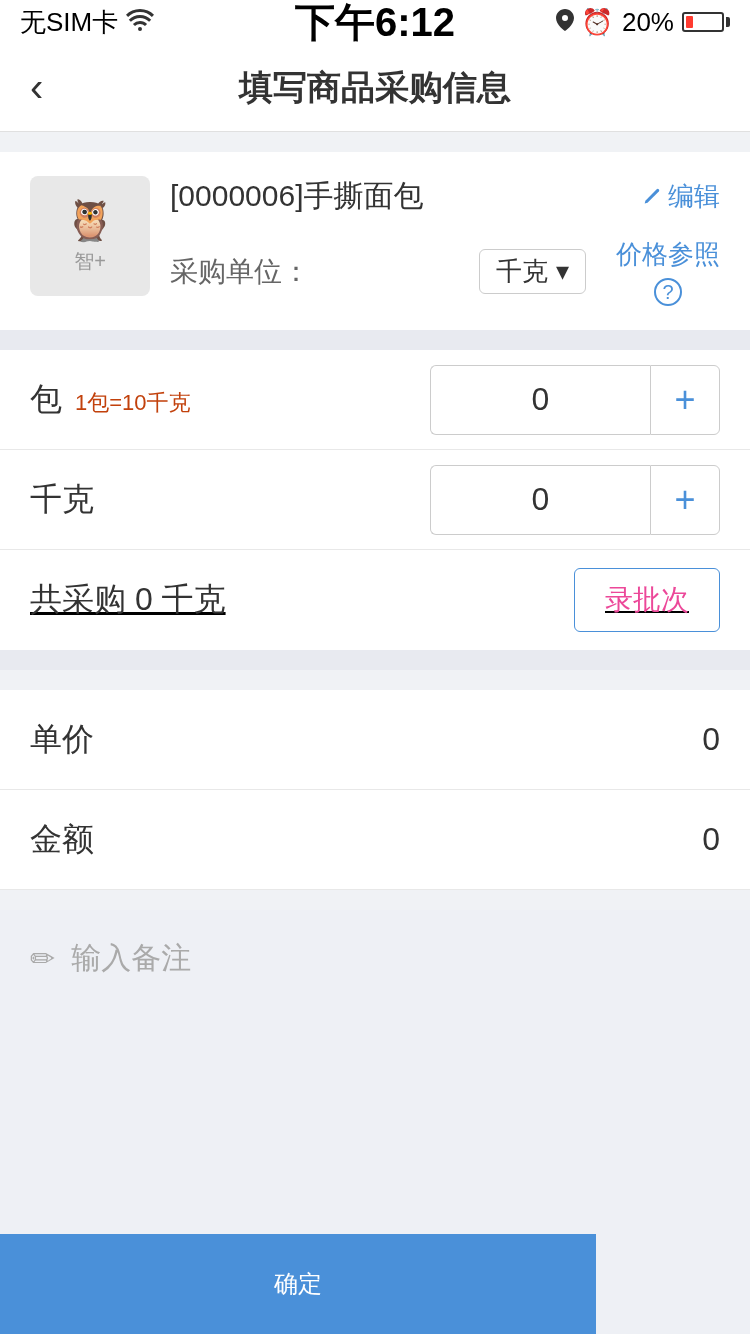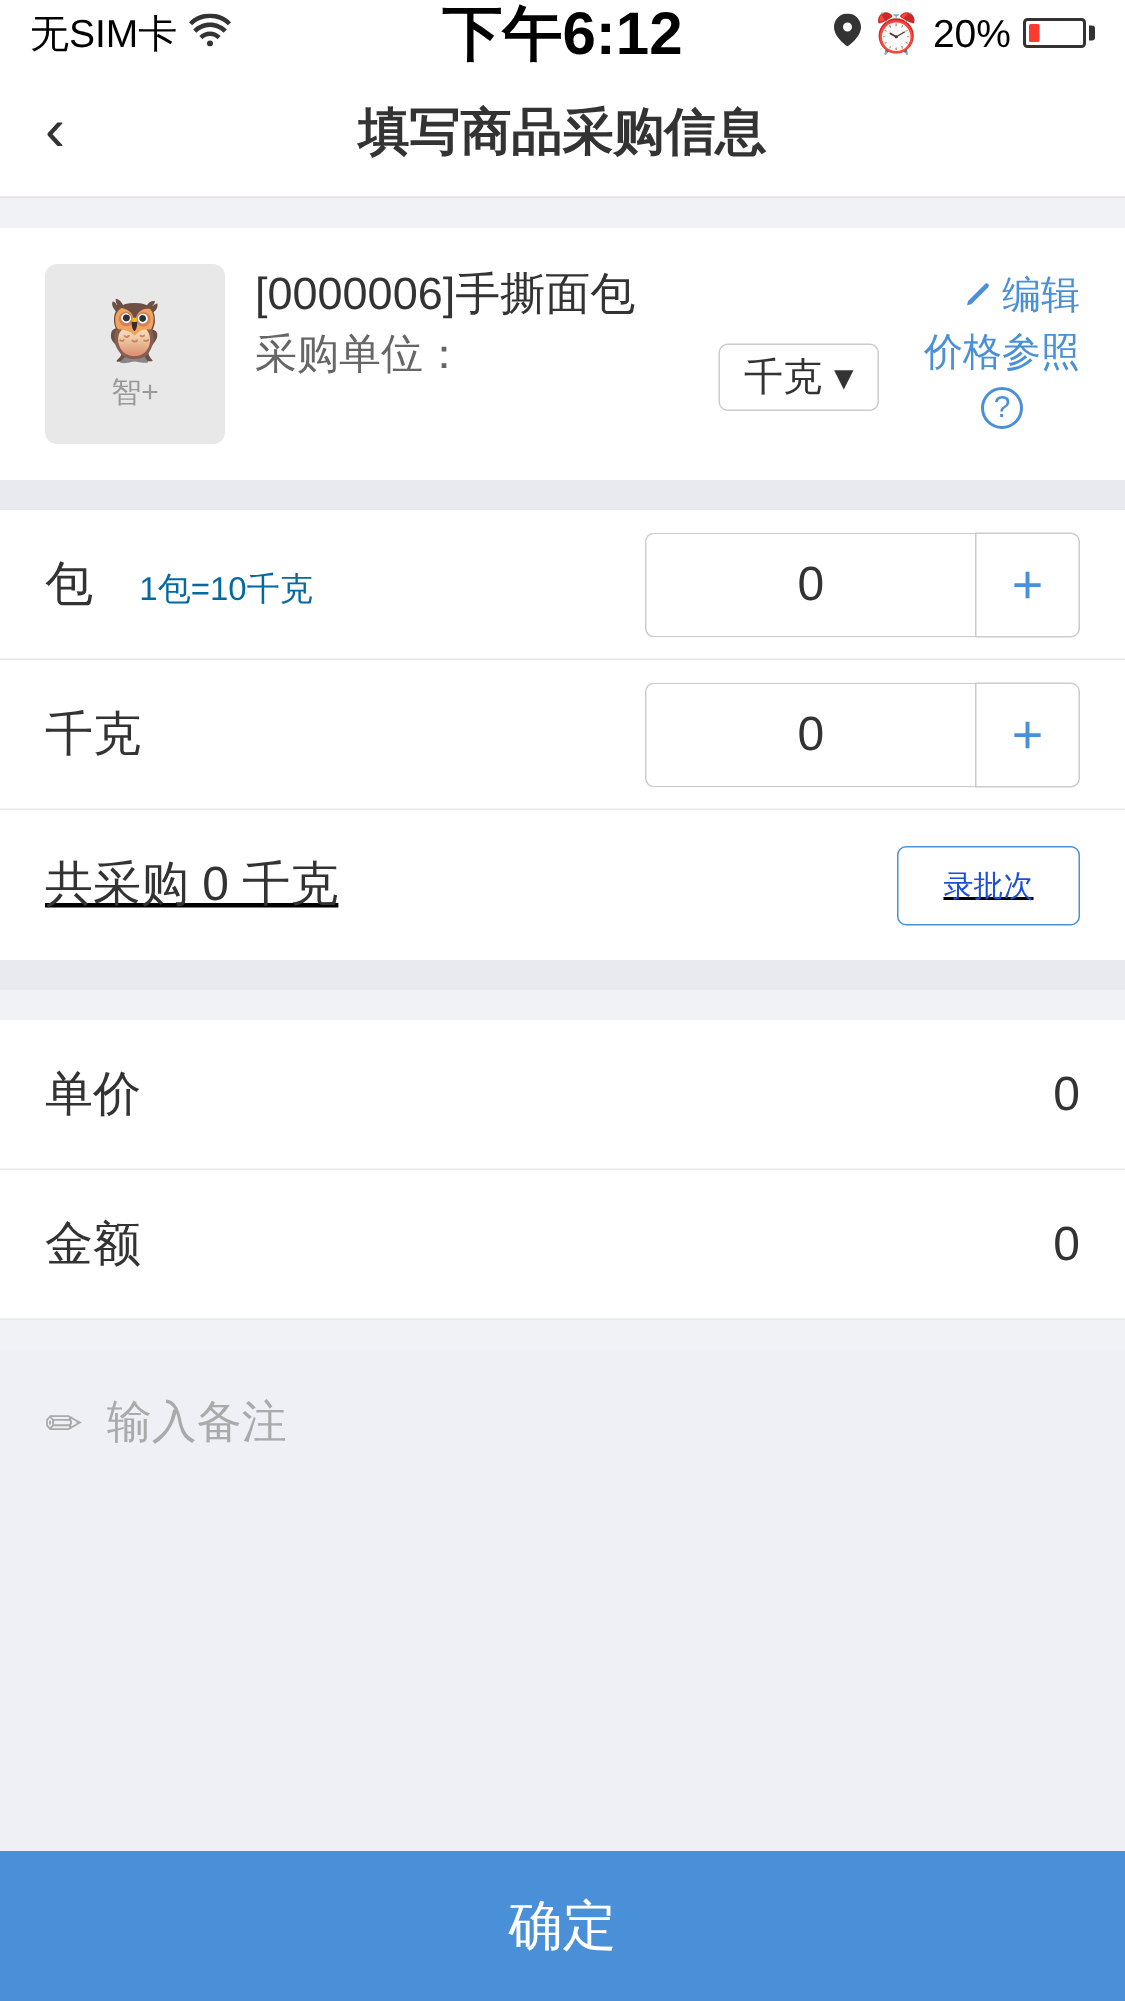--- a/index.html
+++ b/index.html
@@ -140,20 +140,22 @@
     .product-edit {
       font-size: 26px;
       color: #4a90d9;
       display: flex;
       align-items: center;
       gap: 4px;
     }
     .product-unit-row {
       display: flex;
       justify-content: space-between;
+      align-items: center;
+      margin-top: 20px;
     }
     .product-unit-label {
       font-size: 28px;
       color: #666;
     }
     .product-unit-select {
       border: 1px solid #ccc;
       border-radius: 6px;
       padding: 4px 16px;
       font-size: 26px;
@@ -189,22 +191,22 @@
       height: 100px;
       border-bottom: 1px solid #e8e8e8;
     }
     .input-label {
       width: 220px;
       font-size: 32px;
       color: #333;
     }
     .input-sub {
       font-size: 22px;
-      color: #0369a1;
-      margin-left: 22px;
+      color: #c2410c;
+      margin-left: 4px;
     }
     .input-control {
       flex: 1;
       display: flex;
       align-items: center;
       justify-content: flex-end;
       gap: 0;
     }
     .number-input {
       width: 220px;
@@ -243,22 +245,22 @@
       text-decoration: underline;
     }
     .total-text {
       font-size: 32px;
       color: #333;
     }
     .batch-btn {
       border: 1px solid #4a90d9;
       border-radius: 6px;
       padding: 12px 30px;
-      font-size: 20px;
-      color: #1d4ed8;
+      font-size: 28px;
+      color: #ec4899;
       background: #fff;
       cursor: pointer;
     }
 
     
     .price-section {
       background: #fff;
       margin-top: 20px;
     }
     .price-row {
@@ -302,25 +304,25 @@
       background: #eef0f5;
       flex: 1;
       min-height: 200px;
     }
 
     
     .confirm-btn {
       position: fixed;
       bottom: 0;
       left: 0;
-      width: 750px;
+      width: 596px;
       height: 100px;
       background: #4a90d9;
       color: #fff;
-      font-size: 36px;
+      font-size: 24px;
       font-weight: 500;
       display: flex;
       align-items: center;
       justify-content: center;
       cursor: pointer;
       border: none;
     }
   </style>
 </head>
 <body>

